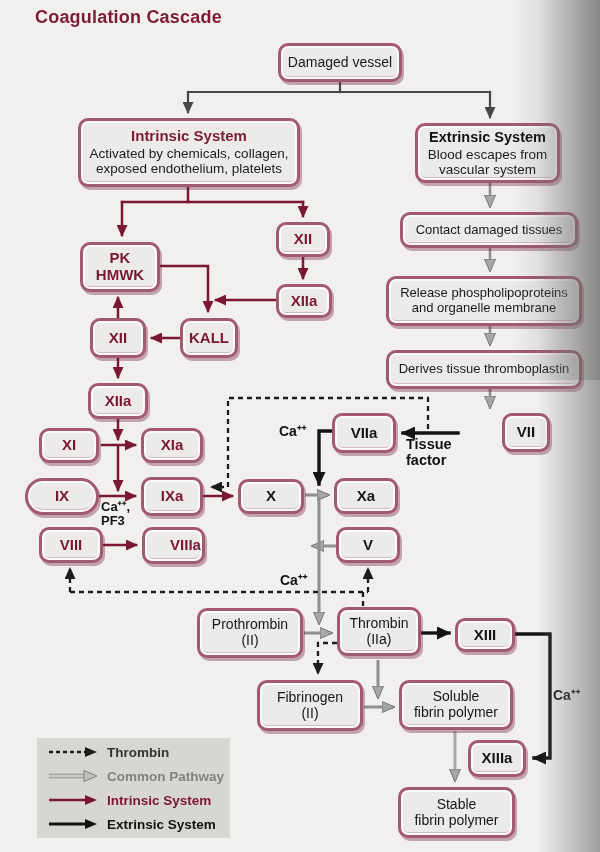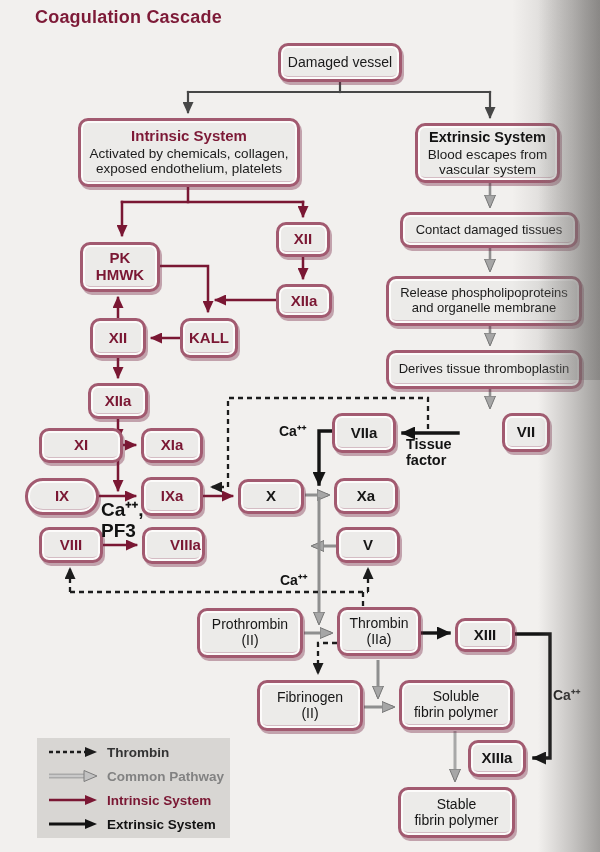--- a/index.html
+++ b/index.html
@@ -156,21 +156,21 @@
   <div class="node factor" style="left:276px;top:222px;width:54px;height:35px;">XII</div>
 
   <div class="node factor" style="left:276px;top:284px;width:56px;height:34px;">XIIa</div>
 
   <div class="node factor" style="left:180px;top:318px;width:58px;height:40px;">KALL</div>
 
   <div class="node factor" style="left:90px;top:318px;width:56px;height:40px;">XII</div>
 
   <div class="node factor" style="left:88px;top:383px;width:60px;height:36px;">XIIa</div>
 
-  <div class="node factor" style="left:39px;top:428px;width:84px;height:35px;">XI</div>
+  <div class="node factor" style="left:39px;top:428px;width:60px;height:35px;">XI</div>
 
   <div class="node factor" style="left:141px;top:428px;width:62px;height:35px;">XIa</div>
 
   <div class="node factor" style="left:25px;top:478px;width:74px;height:37px;border-radius:18px;">IX</div>
 
   <div class="node factor" style="left:141px;top:477px;width:62px;height:39px;">IXa</div>
 
   <div class="node factor" style="left:39px;top:527px;width:64px;height:36px;">VIII</div>
 
   <div class="node factor" style="left:142px;top:527px;width:63px;height:37px;padding-left:24px;">VIIIa</div>
@@ -199,21 +199,21 @@
 
   <div class="node bold-node" style="left:399px;top:680px;width:114px;height:50px;">Soluble
 fibrin polymer</div>
 
   <div class="node factor-dark" style="left:468px;top:740px;width:58px;height:37px;">XIIIa</div>
 
   <div class="node bold-node" style="left:398px;top:787px;width:117px;height:51px;">Stable
 fibrin polymer</div>
 
   <div class="ann" style="left:279px;top:424px;">Ca⁺⁺</div>
-  <div class="ann" style="left:101px;top:500px;font-size:19px;">Ca⁺⁺,
+  <div class="ann" style="left:101px;top:500px;font-size:13px;">Ca⁺⁺,
 PF3</div>
   <div class="ann" style="left:280px;top:573px;">Ca⁺⁺</div>
   <div class="ann" style="left:553px;top:688px;">Ca⁺⁺</div>
   <div class="ann" style="left:406px;top:437px;font-size:14.5px;">Tissue
 factor</div>
 
   <div class="legend">
     <div class="lrow">
       <svg width="52" height="12">
         <line x1="2" y1="6" x2="38" y2="6" stroke="#1c1c1c" stroke-width="2.5" stroke-dasharray="4 3"></line>

